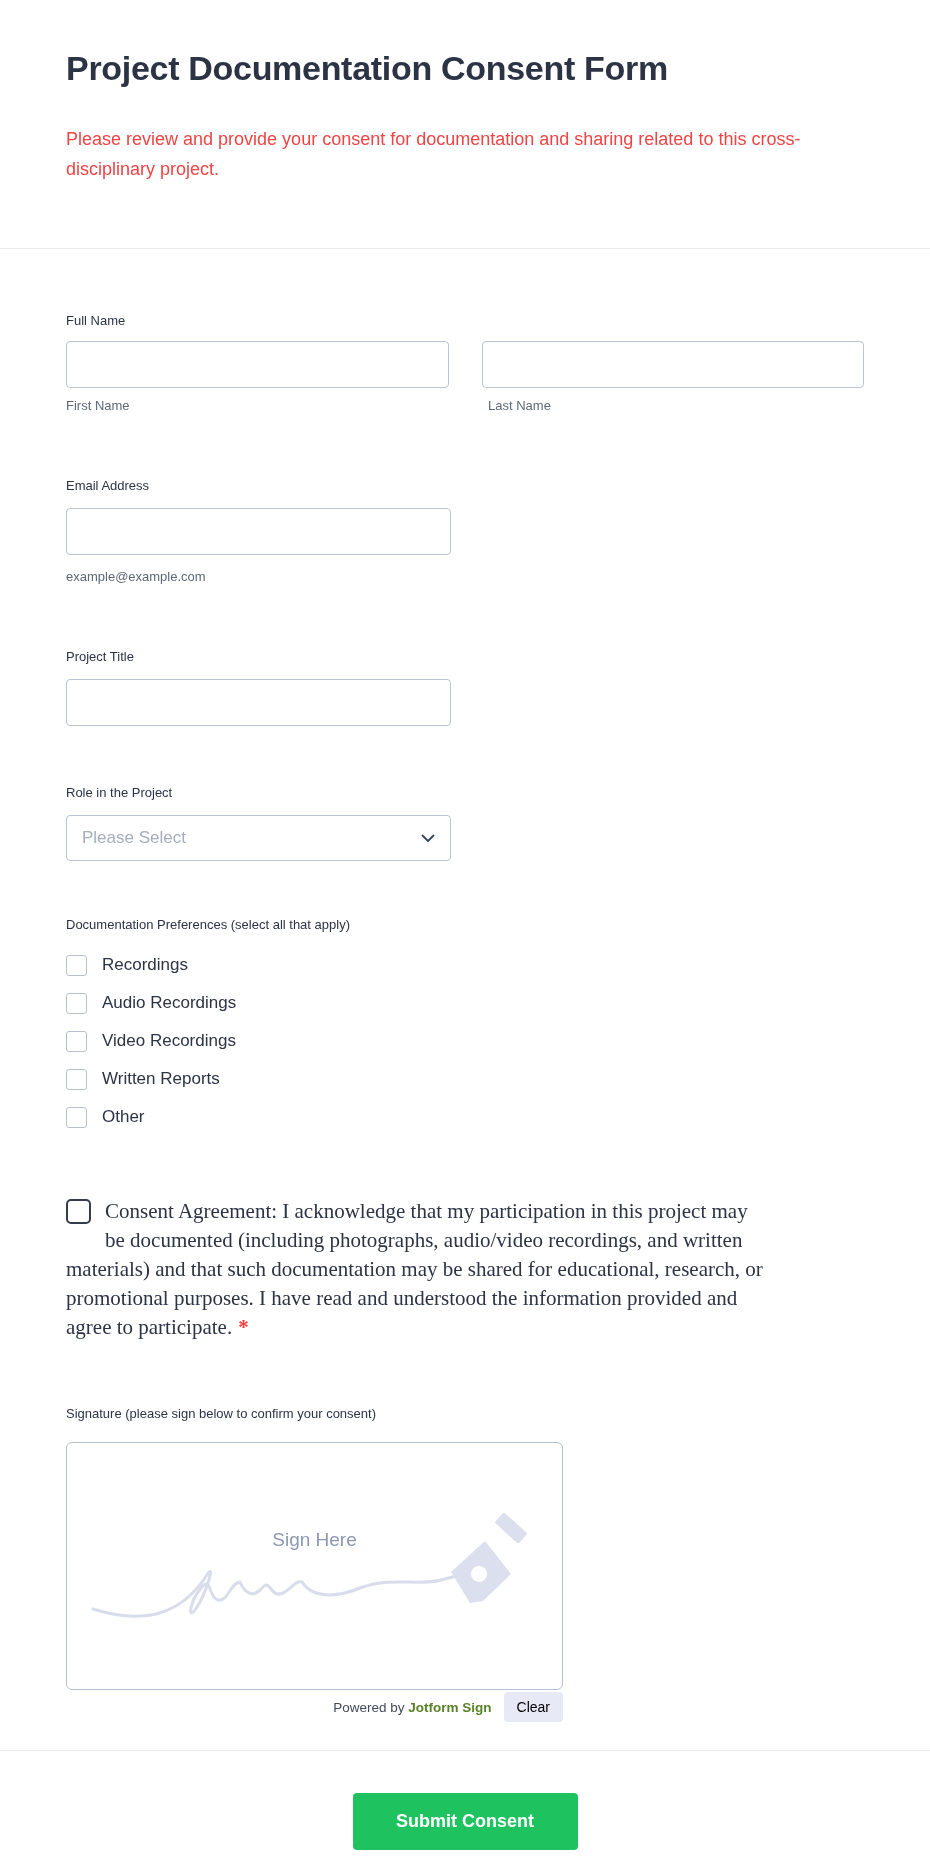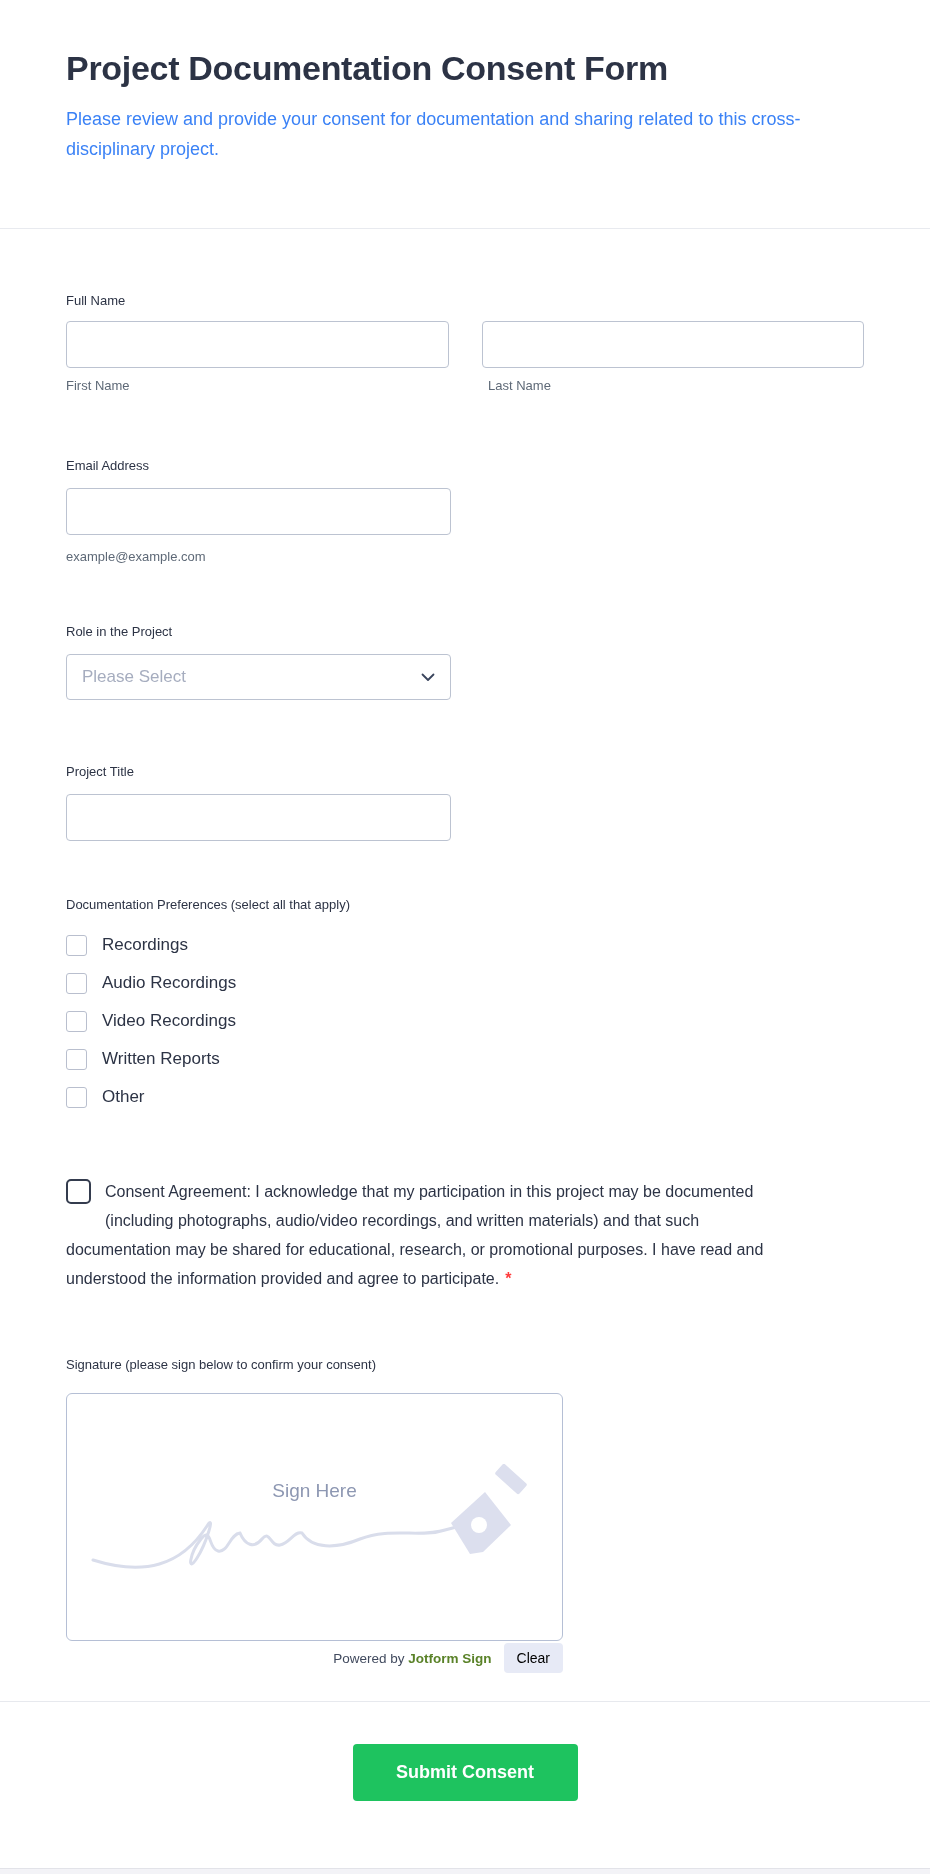--- a/index.html
+++ b/index.html
@@ -12,22 +12,22 @@
   }
   .page { width: 930px; min-height: 1874px; display: flex; flex-direction: column; }
 
   
   .form-header { padding: 48px 66px 64px; border-bottom: 1px solid #e8eaef; }
   .form-title {
     margin: 0; font-size: 34px; line-height: 40px; font-weight: 700;
     color: #2c3345; letter-spacing: -0.3px;
   }
   .form-subtitle {
-    margin: 16px 0 0; font-size: 18px; line-height: 30px;
-    color: #3b82f6; max-width: 745px;
+    margin: 36px 0 0; font-size: 18px; line-height: 30px;
+    color: #ef4444; max-width: 745px;
   }
 
   
   .form-body { padding: 0 66px; }
   .field { }
   .q-label { font-size: 13px; line-height: 24px; font-weight: 400; color: #2c3345; }
 
   .text-input {
     height: 47px; border: 1px solid #bcc3d1; border-radius: 4px;
     background: #fff; font-size: 16px; color: #2c3345; padding: 0 12px;
@@ -60,21 +60,21 @@
   .checkbox-row.first { margin-top: 16px; }
   .cb {
     width: 21px; height: 21px; flex: 0 0 21px; border: 1px solid #b9bfce;
     border-radius: 3px; background: #fff; margin-right: 15px;
   }
   .cb-label { font-size: 17px; line-height: 24px; color: #2c3345; }
 
   
   .consent-block {
     margin-top: 68px; max-width: 700px;
-    font-size: 16px; line-height: 29px; color: #2c3345;
+    font-size: 21px; line-height: 29px; color: #2c3345; font-family: Liberation Serif, serif;
   }
   .consent-cb {
     float: left; width: 25px; height: 25px; border: 2px solid #343c4e;
     border-radius: 5px; background: #fff; margin: 2px 14px 4px 0; cursor: pointer;
   }
   .req-star { color: #ff3b3b; font-weight: 700; margin-left: 6px; }
 
   
   .signature-field { margin-top: 60px; }
   .sig-pad {
@@ -131,37 +131,37 @@
       <div class="sublabels-row">
         <div class="sublabel first">First Name</div>
         <div class="sublabel">Last Name</div>
       </div>
     </div>
 
     <div class="field mt-field-60">
       <div class="q-label">Email Address</div>
       <input type="text" class="text-input w-single mt-input" value="" style="">
       <div class="sublabel mt-sub">example@example.com</div>
+    </div>
+
+    <div class="field mt-field-60">
+      <div class="q-label">Project Title</div>
+      <input type="text" class="text-input w-single mt-input" value="" style="">
     </div>
 
     <div class="field mt-field-55">
       <div class="q-label">Role in the Project</div>
       <div class="select-box">
         <span class="select-placeholder">Please Select</span>
         <span style="display:flex;">
           <svg width="14" height="9" viewBox="0 0 14 9" fill="none">
             <path d="M1.5 1.5 L7 7 L12.5 1.5" stroke="#39445c" stroke-width="1.8" stroke-linecap="round" stroke-linejoin="round"></path>
           </svg>
         </span>
       </div>
-    </div>
-
-    <div class="field mt-field-60">
-      <div class="q-label">Project Title</div>
-      <input type="text" class="text-input w-single mt-input" value="" style="">
     </div>
 
     <div class="field mt-field-52">
       <div class="q-label">Documentation Preferences (select all that apply)</div>
 
       <div class="checkbox-row first">
         <span class="cb"></span>
         <span class="cb-label">Recordings</span>
       </div>
       <div class="checkbox-row">

